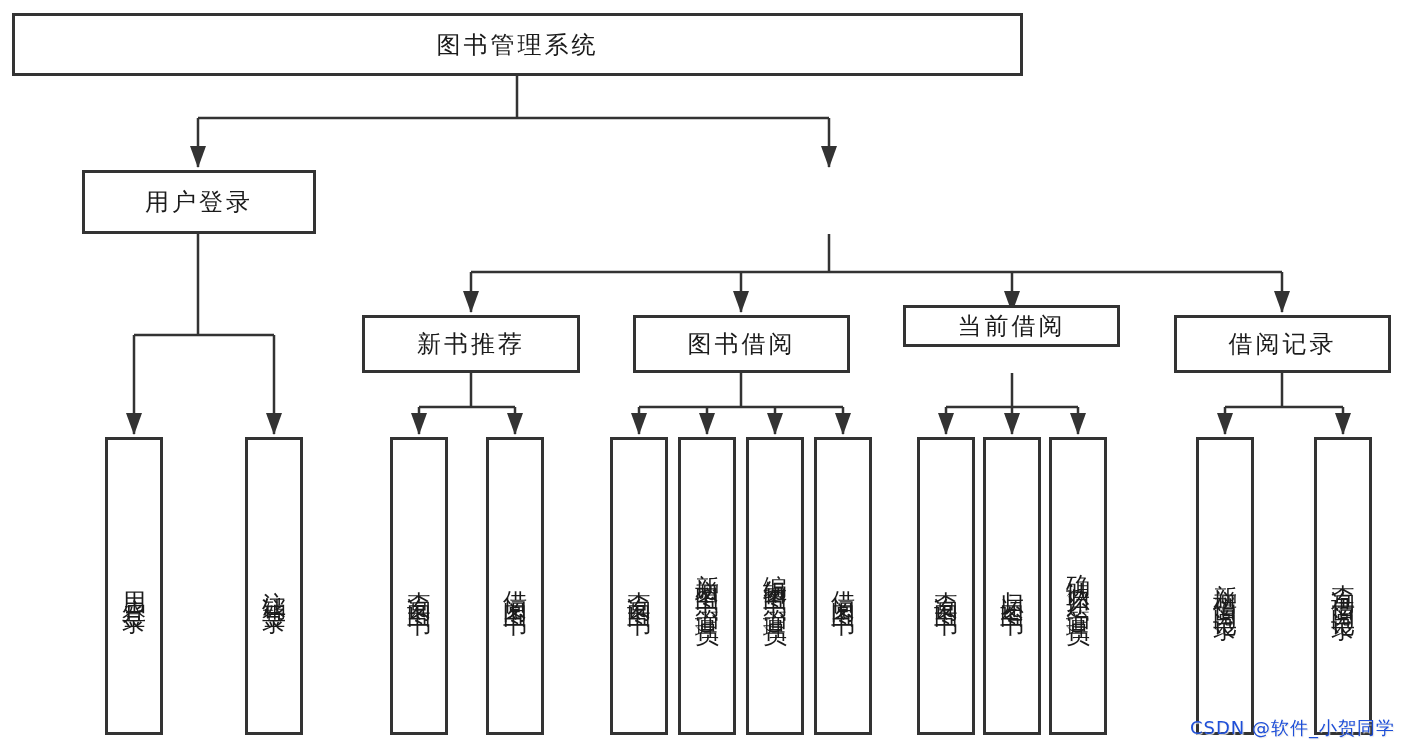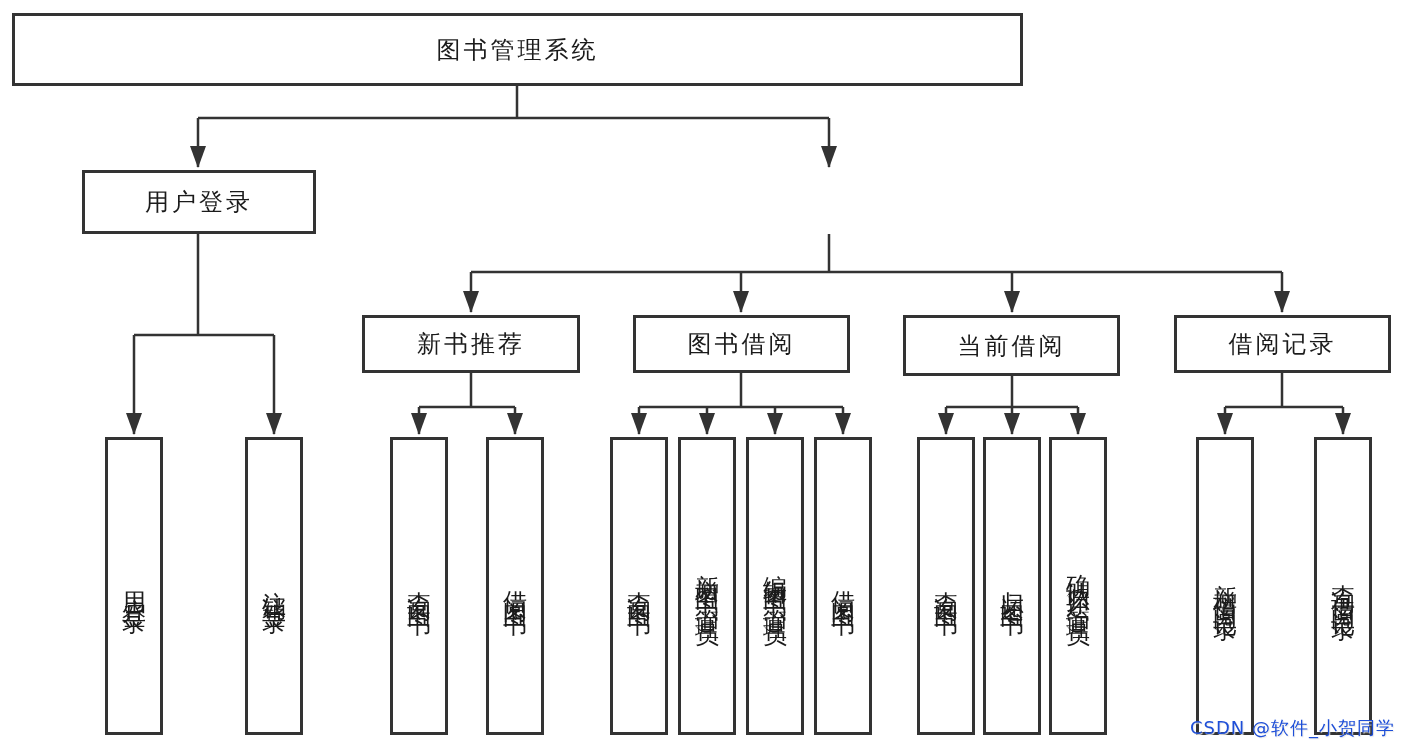--- a/index.html
+++ b/index.html
@@ -78,27 +78,27 @@
       <path d="M775,407 V434" marker-end="url(#arw)"></path>
       <path d="M843,407 V434" marker-end="url(#arw)"></path>
       <path d="M946,407 V434" marker-end="url(#arw)"></path>
       <path d="M1012,407 V434" marker-end="url(#arw)"></path>
       <path d="M1078,407 V434" marker-end="url(#arw)"></path>
       <path d="M1225,407 V434" marker-end="url(#arw)"></path>
       <path d="M1343,407 V434" marker-end="url(#arw)"></path>
     </g>
   </svg>
 
-  <div class="node h" style="left:12px;top:13px;width:1011px;height:73px">图书管理系统</div>
+  <div class="node h" style="left:12px;top:13px;width:1011px;height:63px">图书管理系统</div>
 
   <div class="node h" style="left:82px;top:170px;width:234px;height:64px">用户登录</div>
 
   <div class="node h" style="left:362px;top:315px;width:218px;height:58px">新书推荐</div>
   <div class="node h" style="left:633px;top:315px;width:217px;height:58px">图书借阅</div>
-  <div class="node h" style="left:903px;top:315px;width:217px;height:61px">当前借阅</div>
+  <div class="node h" style="left:903px;top:305px;width:217px;height:42px">当前借阅</div>
   <div class="node h" style="left:1174px;top:315px;width:217px;height:58px">借阅记录</div>
 
   <div class="node v" style="left:105px;top:437px;width:58px;height:298px">用户登录</div>
   <div class="node v" style="left:245px;top:437px;width:58px;height:298px">注销登录</div>
 
   <div class="node v" style="left:390px;top:437px;width:58px;height:298px">查询图书</div>
   <div class="node v" style="left:486px;top:437px;width:58px;height:298px">借阅图书</div>
 
   <div class="node v" style="left:610px;top:437px;width:58px;height:298px">查询图书</div>
   <div class="node v" style="left:678px;top:437px;width:58px;height:298px">新增图书（管理员）</div>

